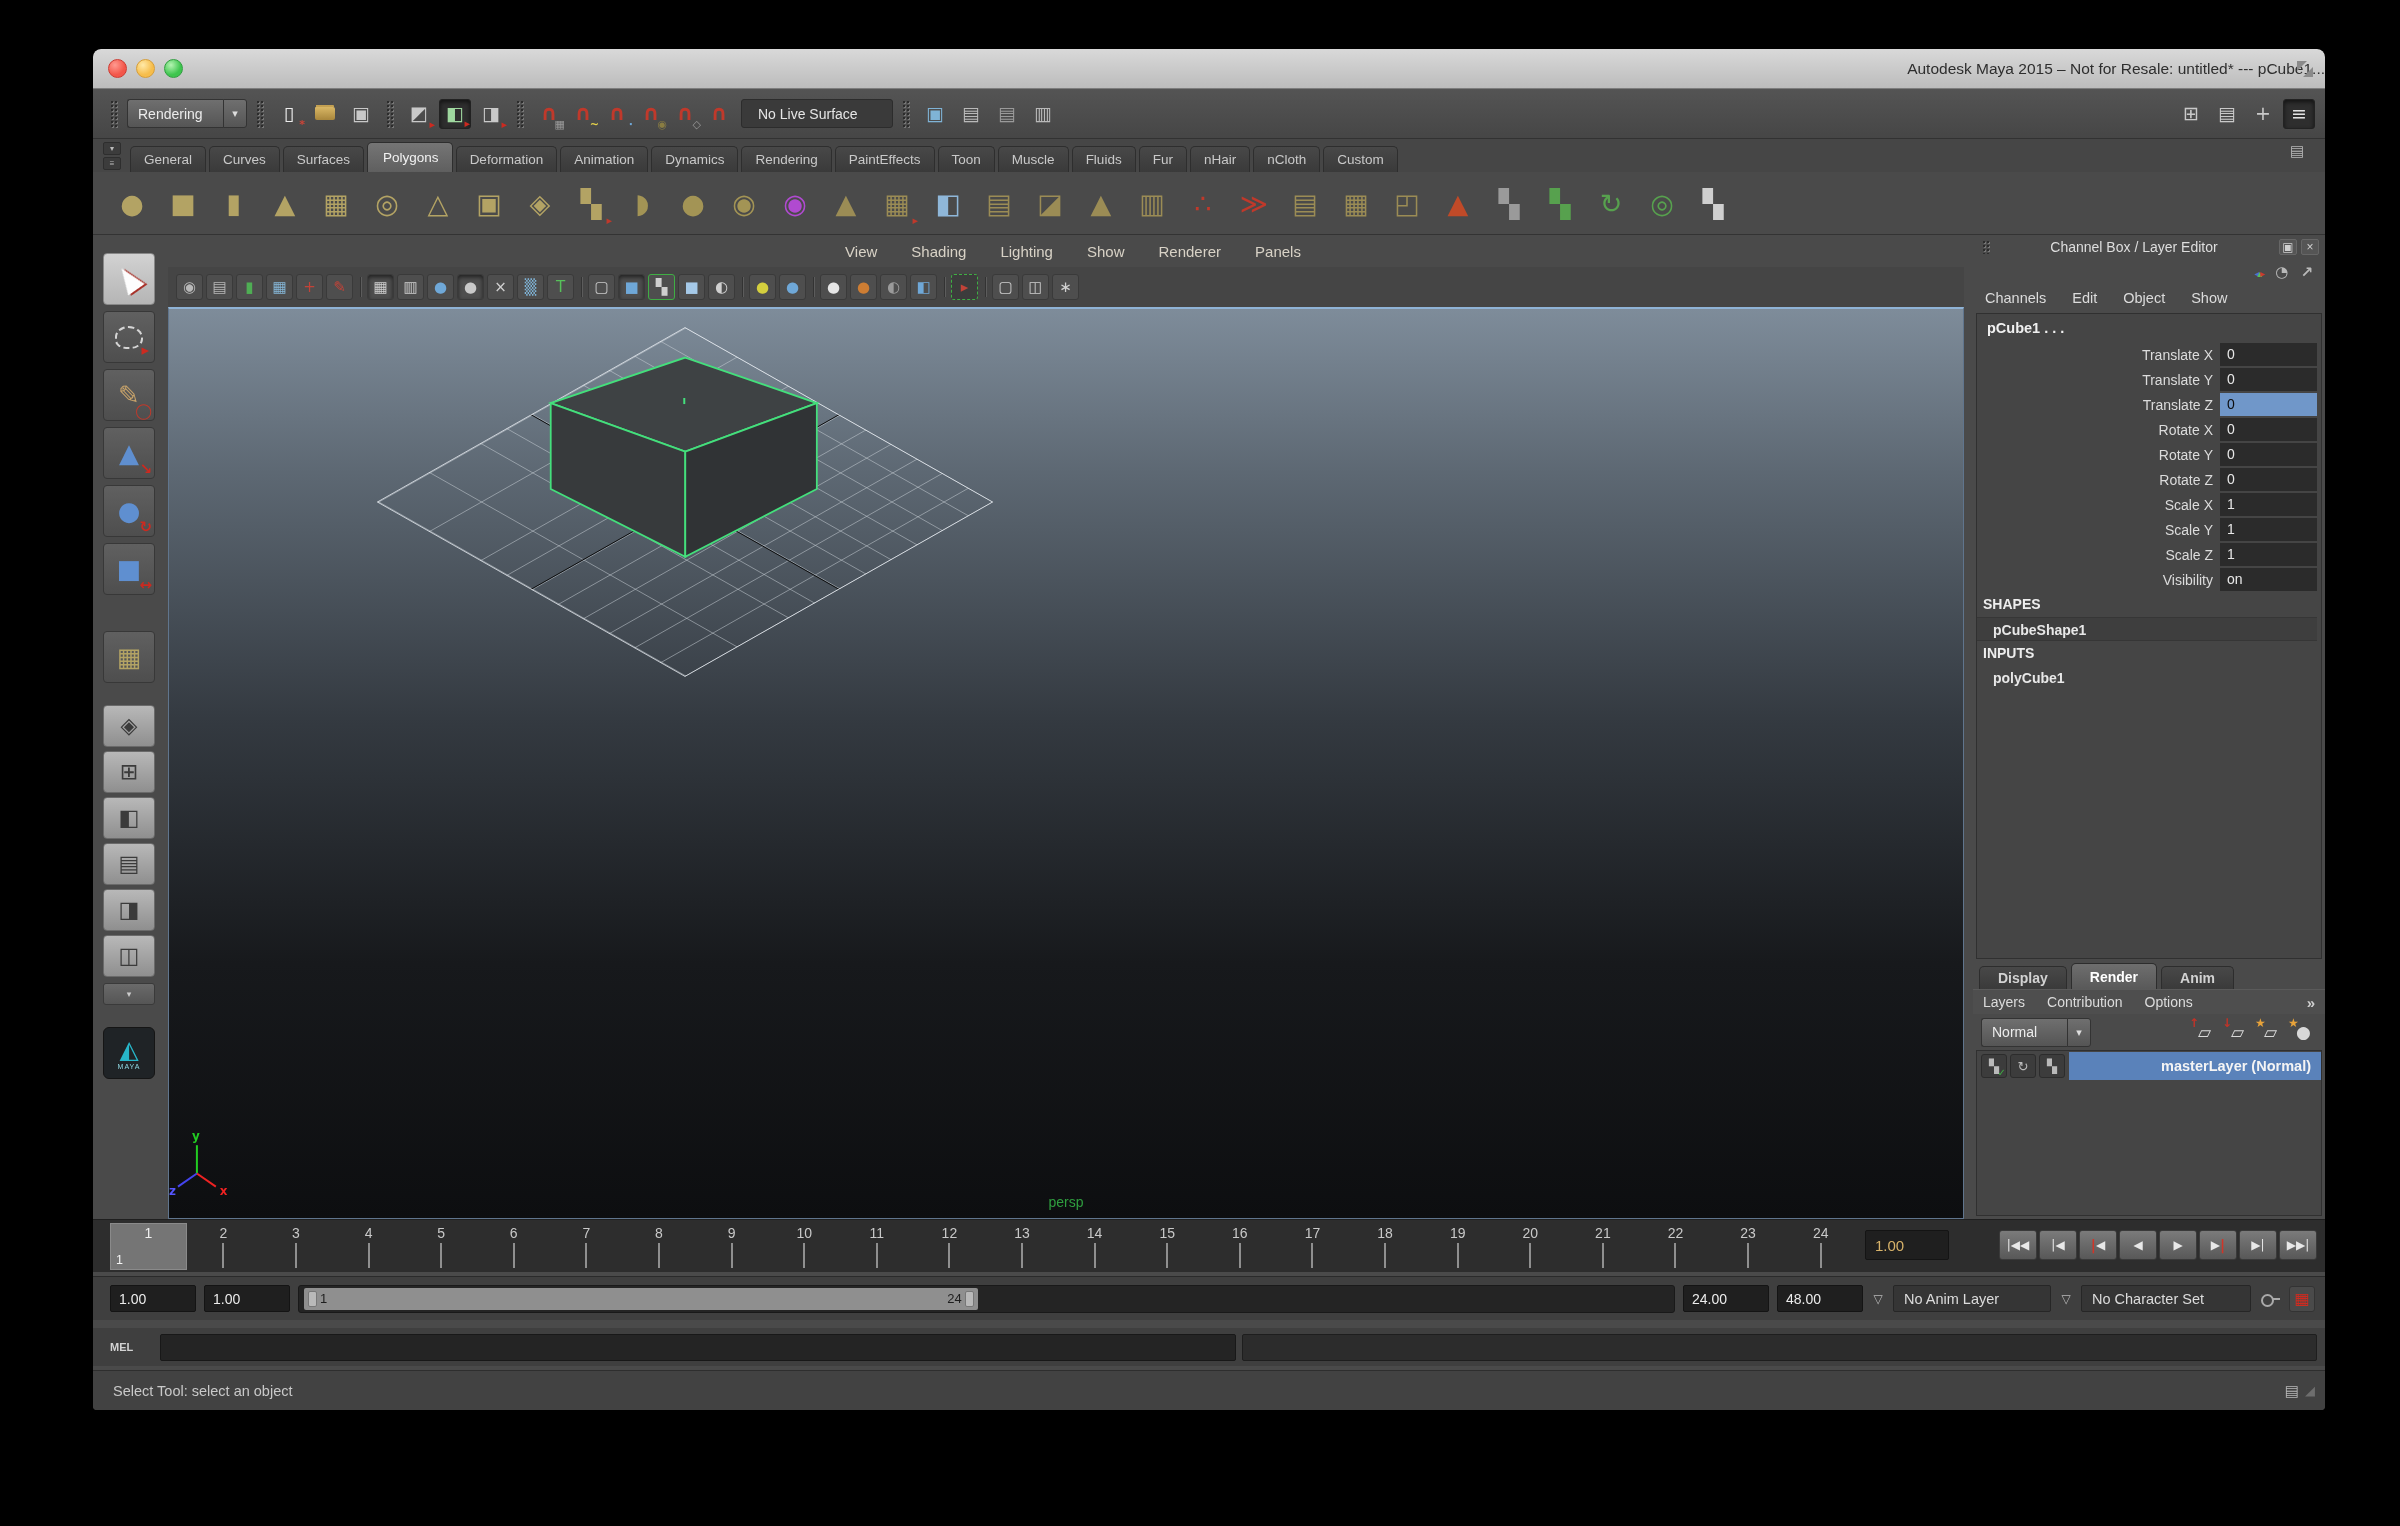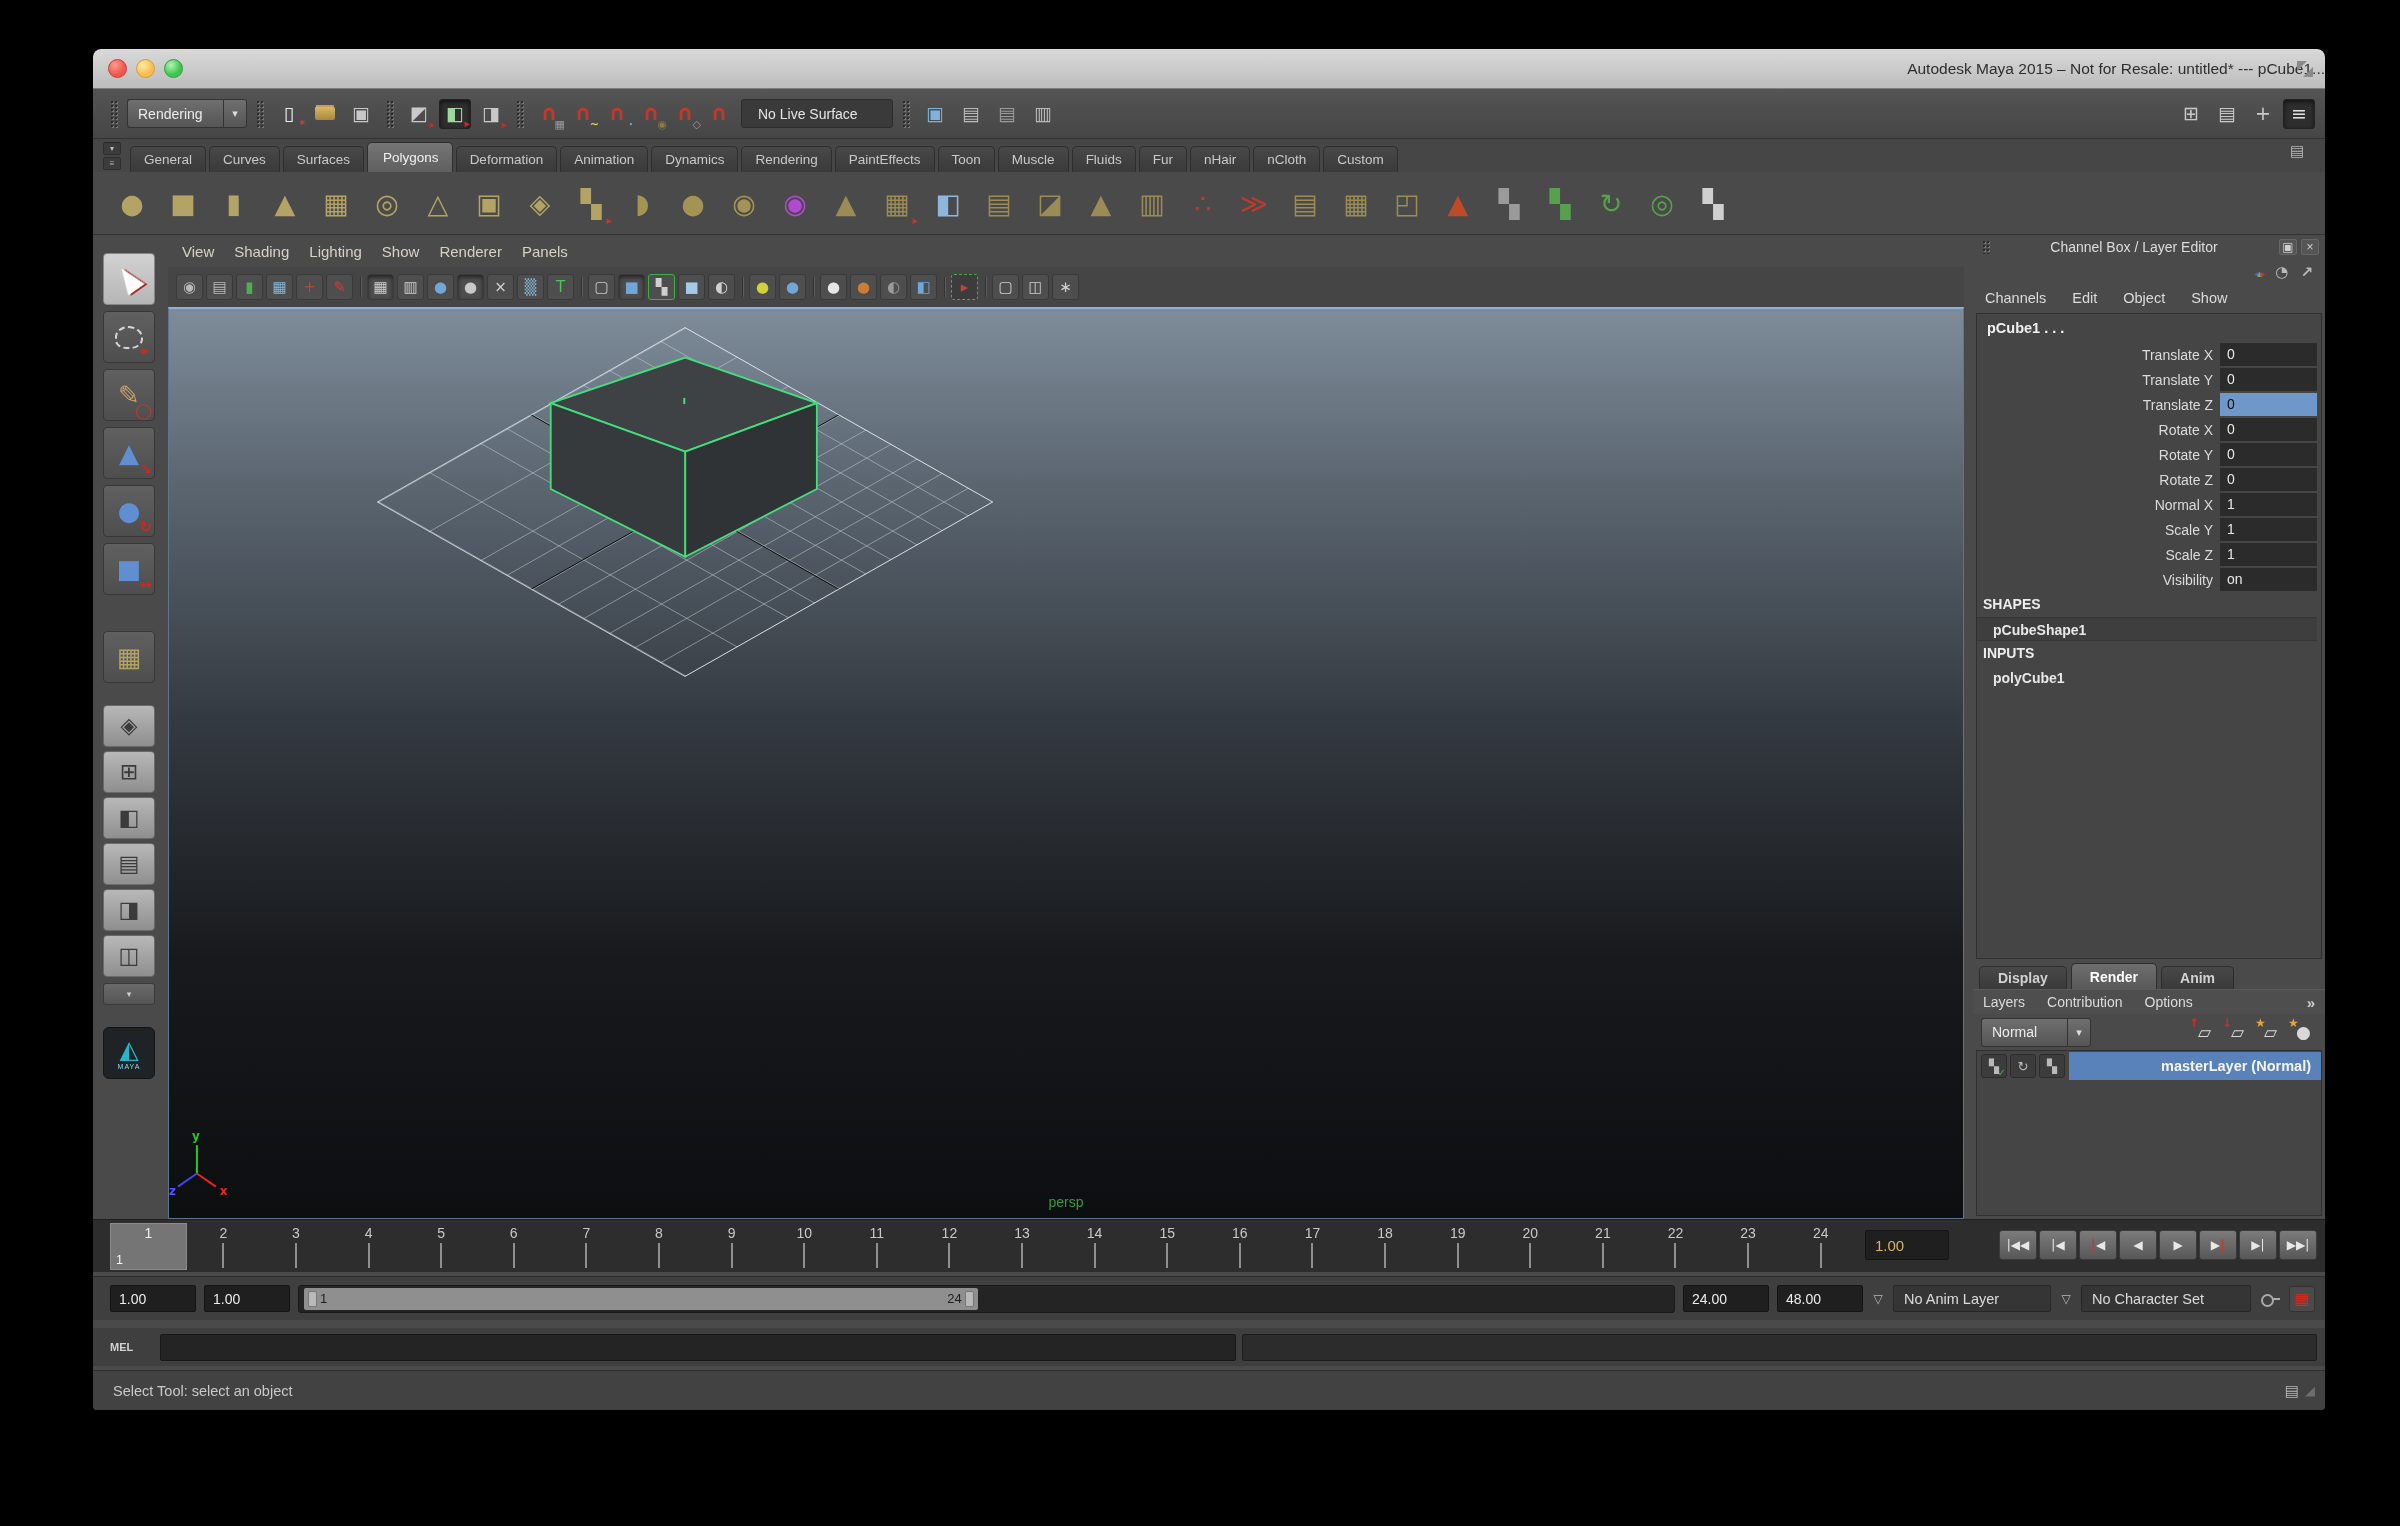--- a/index.html
+++ b/index.html
@@ -81,21 +81,21 @@
   .lay .gi{font-size:22px;color:#3b3b3b;}
   .lay-dd{width:52px;height:22px;background:linear-gradient(#6a6a6a,#555);border:1px solid #3a3a3a;border-radius:3px;
     color:#ccc;font-size:9px;display:flex;align-items:center;justify-content:center;}
   .logo{width:52px;height:52px;background:#1f2326;border-radius:6px;display:flex;flex-direction:column;
     align-items:center;justify-content:center;border:1px solid #151515;}
   .logo .gi{font-size:25px;color:#27b6c9;}
   .logo .mini{font-size:7px;color:#8fd8e2;letter-spacing:1px;margin-top:1px;}
 
   
   .center{flex:1;display:flex;flex-direction:column;background:#4a4a4a;padding:0 3px;}
-  .vp-menubar{height:32px;display:flex;align-items:center;gap:20px;padding-left:14px;}
+  .vp-menubar{height:32px;display:flex;align-items:center;gap:34px;padding-left:14px;justify-content:center;}
   .vp-menu{color:#d8d2c6;font-size:15px;}
   .vp-iconbar{height:40px;display:flex;align-items:center;gap:3px;padding-left:8px;background:#454545;}
   .vp-iconbar .tile{width:27px;height:26px;background:#4e4e4e;border:1px solid #3a3a3a;border-radius:3px;}
   .vp-iconbar .gi{font-size:15px;}
   .vp-iconbar .tile.vsep{width:8px;background:transparent;border:none;}
   .vp-iconbar .tile.vsep::before{content:"";width:1px;height:20px;background:#333;box-shadow:1px 0 0 #5c5c5c;margin:auto;}
   .vp-iconbar .tile.dashed{border:1.5px dashed #3fae44;background:#3c3c3c;}
   .vp-iconbar .tile.frame{border:1.5px solid #3fae44;}
   .vp-canvas{position:relative;flex:1;overflow:hidden;border:1px solid #60758d;border-top:2px solid #8fb3d6;
     background:linear-gradient(180deg,#7e8c9a 0%,#5d6873 18%,#343a41 45%,#17191c 72%,#0d0e10 100%);}
@@ -907,21 +907,21 @@
                 <span class="clabel">Rotate Y</span>
                 <span class="vcell">0</span>
               </div>
 
               <div class="crow">
                 <span class="clabel">Rotate Z</span>
                 <span class="vcell">0</span>
               </div>
 
               <div class="crow">
-                <span class="clabel">Normal X</span>
+                <span class="clabel">Scale X</span>
                 <span class="vcell">1</span>
               </div>
 
               <div class="crow">
                 <span class="clabel">Scale Y</span>
                 <span class="vcell">1</span>
               </div>
 
               <div class="crow">
                 <span class="clabel">Scale Z</span>

